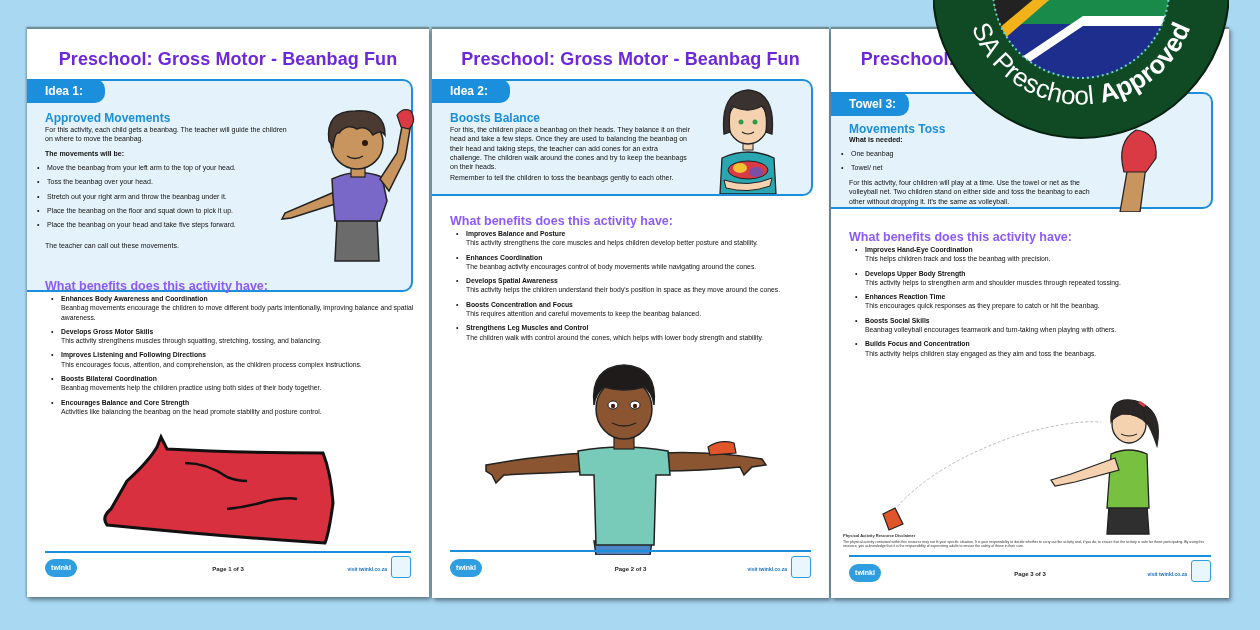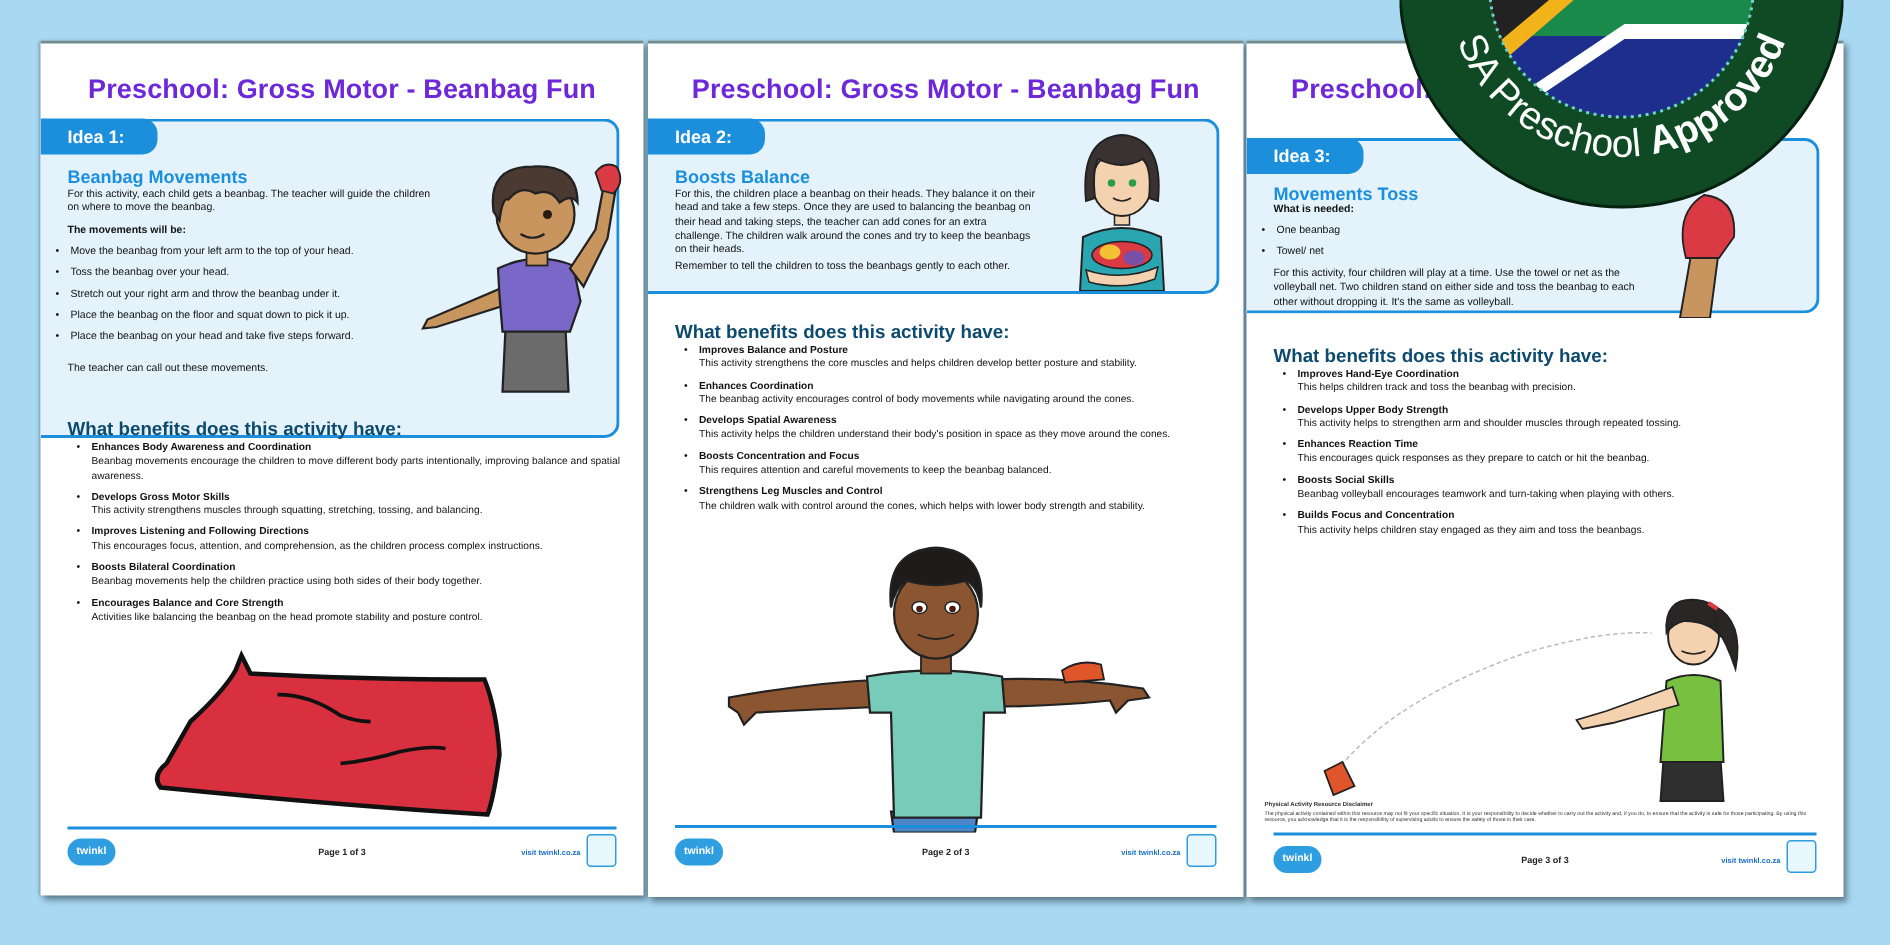--- a/index.html
+++ b/index.html
@@ -26,21 +26,21 @@
   .idea-tab {
     position: absolute; left: 0; top: -2px; height: 24px; width: 78px;
     background: #1b8fdc; color: #fff; font-weight: bold; font-size: 12px;
     padding: 5px 0 0 18px; border-radius: 0 10px 10px 0;
   }
   .idea-heading { position: absolute; left: 18px; color: #1b8fdc; font-weight: bold; font-size: 12px; }
   .txt { position: absolute; left: 18px; font-size: 7px; line-height: 9.3px; color: #111; }
   ul.bul { list-style: none; margin: 0; }
   ul.bul li { position: relative; padding-left: 16px; font-size: 7px; line-height: 9.3px; margin-bottom: 5px; color: #111; }
   ul.bul li::before { content: "•"; position: absolute; left: 6px; top: 0; }
-  .benefits-heading { position: absolute; left: 18px; color: #0c4a6e; font-weight: bold; font-size: 12.5px; }
+  .benefits-heading { position: absolute; left: 18px; color: #8b5cf6; font-weight: bold; font-size: 12.5px; }
   .benefits { position: absolute; left: 18px; right: 12px; }
   .benefits li { margin-bottom: 6px; }
   .benefit-title { font-weight: bold; display: block; font-size: 6.8px; }
   .benefit-desc { display: block; font-size: 6.8px; }
   .footer-line { position: absolute; left: 18px; right: 18px; height: 2px; background: #1b8fdc; }
   .twinkl-logo {
     position: absolute; left: 18px; width: 32px; height: 18px; background: #2f9ee0;
     border-radius: 9px; color: #fff; font-size: 7px; font-weight: bold; text-align: center; line-height: 18px;
   }
   .page-num { position: absolute; left: 0; right: 0; text-align: center; font-size: 6px; font-weight: bold; color: #222; }
@@ -54,21 +54,21 @@
   .illus { position: absolute; }
   .badge-wrap { position: absolute; left: 933px; top: -60px; width: 296px; height: 210px; z-index: 10; }
 </style>
 </head>
 <body>
 
 <div class="page" id="page1">
   <div class="title">Preschool: Gross Motor - Beanbag Fun</div>
   <div class="idea-box" style="top:50px;height:213px;">
     <div class="idea-tab">Idea 1:</div>
-    <div class="idea-heading" style="top:30px;">Beanbag Movements</div>
+    <div class="idea-heading" style="top:30px;">Approved Movements</div>
     <div class="txt" style="top:44px;width:250px;">For this activity, each child gets a beanbag. The teacher will guide the children on where to move the beanbag.</div>
     <div class="txt" style="top:68px;font-weight:bold;">The movements will be:</div>
     <ul class="bul txt" style="top:82px;left:4px;width:270px;">
       <li>Move the beanbag from your left arm to the top of your head.</li>
       <li>Toss the beanbag over your head.</li>
       <li>Stretch out your right arm and throw the beanbag under it.</li>
       <li>Place the beanbag on the floor and squat down to pick it up.</li>
       <li>Place the beanbag on your head and take five steps forward.</li>
     </ul>
     <div class="txt" style="top:160px;">The teacher can call out these movements.</div>
@@ -182,21 +182,21 @@
   <div class="footer-line" style="top:521px;"></div>
   <div class="twinkl-logo" style="top:530px;">twinkl</div>
   <div class="page-num" style="top:537px;">Page 2 of 3</div>
   <div class="visit" style="top:537px;">visit twinkl.co.za</div>
   <div class="approved-badge" style="top:527px;"></div>
 </div>
 
 <div class="page" id="page3">
   <div class="title">Preschool: Gross Motor - Beanbag Fun</div>
   <div class="idea-box" style="top:63px;height:117px;">
-    <div class="idea-tab">Idea 3:</div>
+    <div class="idea-tab">Towel 3:</div>
     <div class="idea-heading" style="top:28px;">Movements Toss</div>
     <div class="txt" style="top:41px;font-weight:bold;">What is needed:</div>
     <ul class="bul txt" style="top:55px;left:4px;width:200px;">
       <li>One beanbag</li>
       <li>Towel/ net</li>
     </ul>
     <div class="txt" style="top:84px;width:250px;">For this activity, four children will play at a time. Use the towel or net as the volleyball net. Two children stand on either side and toss the beanbag to each other without dropping it. It's the same as volleyball.</div>
     <svg class="illus" style="left:275px;top:28px;" width="60" height="90" viewBox="0 0 60 90">
       <path d="M14 90 L22 44 L40 44 L34 90Z" fill="#c8955f" stroke="#222" stroke-width="1.3"></path>
       <path d="M18 50 Q10 20 30 8 Q52 10 50 36 L40 50Z" fill="#d93a44" stroke="#222" stroke-width="1.2"></path>

